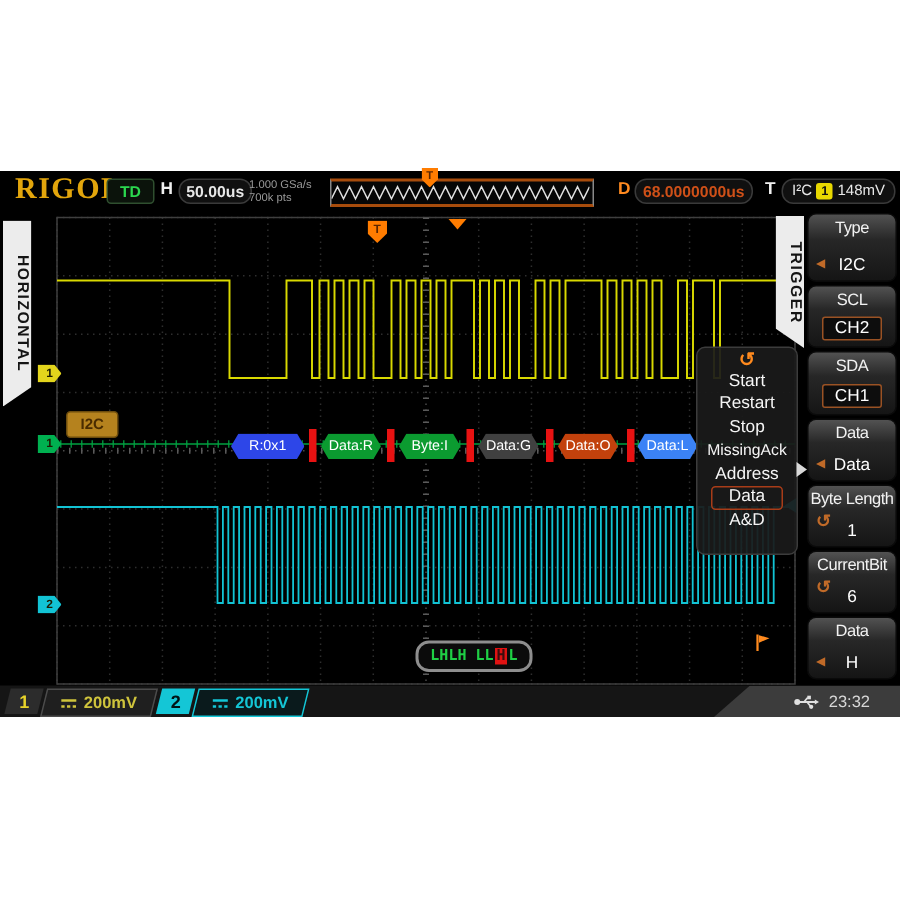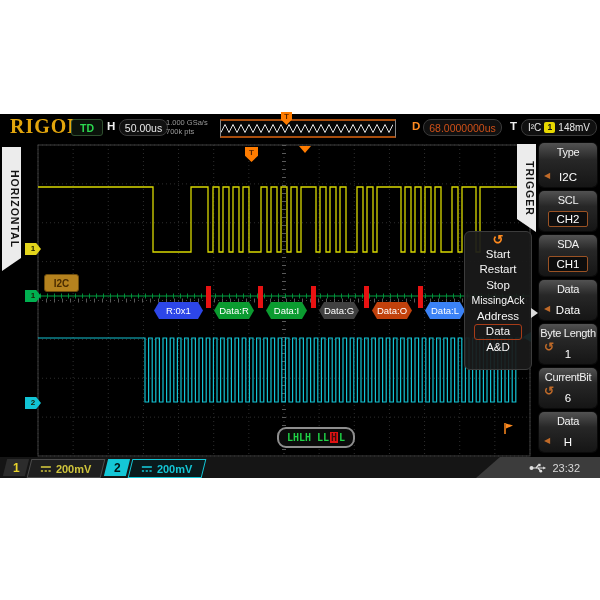--- a/index.html
+++ b/index.html
@@ -2,21 +2,21 @@
 <html><head>
 <meta charset="utf-8">
 <style>
   html,body{margin:0;padding:0;background:#fff;font-family:"Liberation Sans",sans-serif;}
   #stage{position:relative;width:600px;height:600px;background:#fff;overflow:hidden;}
   #screen{position:absolute;left:0;top:114px;width:600px;height:364px;background:#000;}
   .abs{position:absolute;}
   
   .logo{left:10px;top:1px;font-family:"Liberation Serif",serif;font-weight:bold;font-size:20px;letter-spacing:1px;color:#e2a50c;}
   .pillbox{background:#101010;border:1px solid #3a3a3a;border-radius:8px;color:#e8e8e8;
-           font-size:10.5px;font-weight:normal;display:flex;align-items:center;justify-content:center;}
+           font-size:10.5px;font-weight:bold;display:flex;align-items:center;justify-content:center;}
   .tdbox{left:71px;top:5px;width:30px;height:15px;background:#0b130b;border:1px solid #2f4f2f;border-radius:3px;
          color:#2bd84f;font-size:10.5px;font-weight:bold;display:flex;align-items:center;justify-content:center;}
   .wlabel{font-size:11.5px;font-weight:bold;color:#f0f0f0;}
   .srate{left:166px;top:4px;width:52px;text-align:left;color:#9a9a9a;font-size:7.5px;line-height:9px;}
   .membar{left:220px;top:5px;width:174px;height:15px;background:#060606;border-top:2px solid #a84c0c;border-bottom:2px solid #a84c0c;
           border-left:1px solid #888;border-right:1px solid #888;}
   .tshield{width:11px;height:13px;background:#ff7c00;clip-path:polygon(0 0,100% 0,100% 58%,50% 100%,0 58%);
            color:#5a2500;font-size:7.5px;font-weight:bold;text-align:center;line-height:9px;}
   
   .vtab{background:#ececec;color:#141414;font-weight:bold;writing-mode:vertical-rl;text-align:center;
@@ -33,21 +33,21 @@
   #popup{left:464px;top:117px;width:66px;height:137px;background:rgba(26,26,26,0.93);border:1px solid #3c3c3c;border-radius:6px;}
   #popup .knob{color:#ff8a1e;font-size:13px;font-weight:bold;text-align:center;line-height:15px;}
   .pm-item{color:#f5f5f5;font-size:11.5px;text-align:center;line-height:15.4px;white-space:nowrap;}
   .pm-item.selected span{display:inline-block;border:1px solid #a83c18;border-radius:3px;padding:0 11px;line-height:13.5px;}
   #popup .notch{position:absolute;right:-7px;top:76px;width:0;height:0;border-top:5px solid transparent;
                 border-bottom:5px solid transparent;border-left:7px solid #d8d8d8;}
   
   .busLabel{left:44px;top:160px;width:33px;height:16px;background:#b5821e;border:1px solid #6d4c0d;border-radius:3px;
             color:#4a2c00;font-size:10px;font-weight:bold;display:flex;align-items:center;justify-content:center;}
   .frame{position:absolute;top:175px;height:17px;color:#fff;font-size:9.5px;line-height:17px;text-align:center;
-         clip-path:polygon(5px 0,calc(100% - 5px) 0,100% 50%,calc(100% - 5px) 100%,5px 100%,0 50%);white-space:nowrap;margin-top:13px;}
+         clip-path:polygon(5px 0,calc(100% - 5px) 0,100% 50%,calc(100% - 5px) 100%,5px 100%,0 50%);white-space:nowrap;}
   .ack{position:absolute;top:172px;width:5px;height:22px;background:#e81212;}
   .chmark{width:16px;height:12px;clip-path:polygon(0 0,70% 0,100% 50%,70% 100%,0 100%);
           font-size:8px;font-weight:bold;line-height:12px;text-align:center;color:#1c1c00;}
   
   #pattern{left:277px;top:313px;width:74px;height:17px;border:2px solid #8e8e8e;border-radius:9px;background:#0b0b0b;
            display:flex;align-items:center;justify-content:center;font-family:"DejaVu Sans Mono",monospace;
            font-size:10px;font-weight:bold;color:#1fd045;}
   #pattern .cur{display:inline-block;background:#e01212;color:#3c0d0d;padding:0 1px;margin:0 1px;line-height:11px;}
   
   #statusbar{left:0;top:343px;width:600px;height:21px;background:#151515;}
@@ -131,21 +131,21 @@
 
     <svg class="abs" style="left:502px;top:308px;" width="13" height="13">
       <line x1="3" y1="1" x2="3" y2="12" stroke="#ff8a1e" stroke-width="1.5"></line>
       <polygon points="4,1.5 11,3.5 4,6.5" fill="#ff8a1e"></polygon>
     </svg>
 
     <div class="abs busLabel">I2C</div>
     <div id="frames">
         <div class="frame" style="left: 154px; width: 49px; background: rgb(45, 70, 232);">R:0x1</div>
         <div class="frame" style="left: 214px; width: 40px; background: rgb(11, 155, 48);">Data:R</div>
-        <div class="frame" style="left: 266px; width: 41px; background: rgb(11, 155, 48);">Data:I</div>
+        <div class="frame" style="left: 266px; width: 41px; background: rgb(11, 155, 48);">Byte:I</div>
         <div class="frame" style="left: 319px; width: 40px; background: #404040;">Data:G</div>
         <div class="frame" style="left: 372px; width: 40px; background: #c2410c;">Data:O</div>
         <div class="frame" style="left: 425px; width: 40px; background: #3b82f6;">Data:L</div>
         <div class="ack" style="left: 206px;"></div>
         <div class="ack" style="left: 258px;"></div>
         <div class="ack" style="left: 311px;"></div>
         <div class="ack" style="left: 364px;"></div>
         <div class="ack" style="left: 418px;"></div>
       </div>
 

